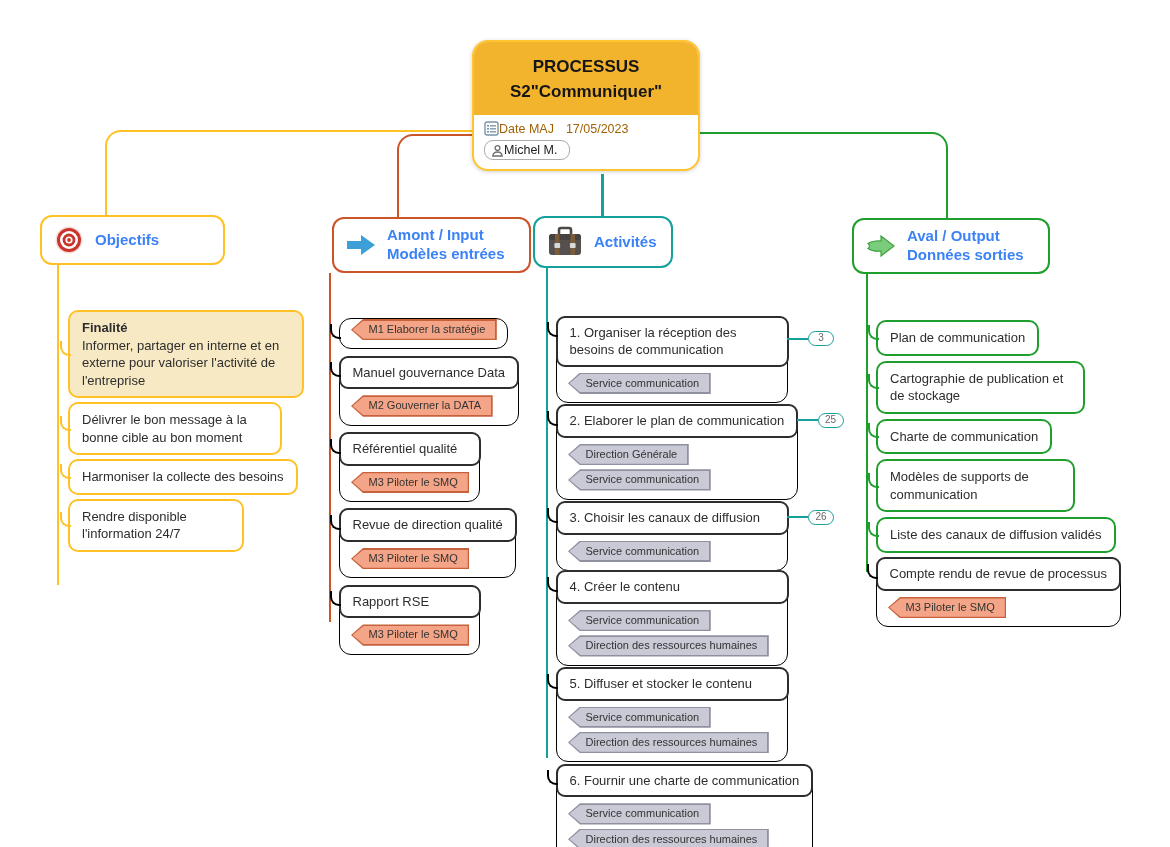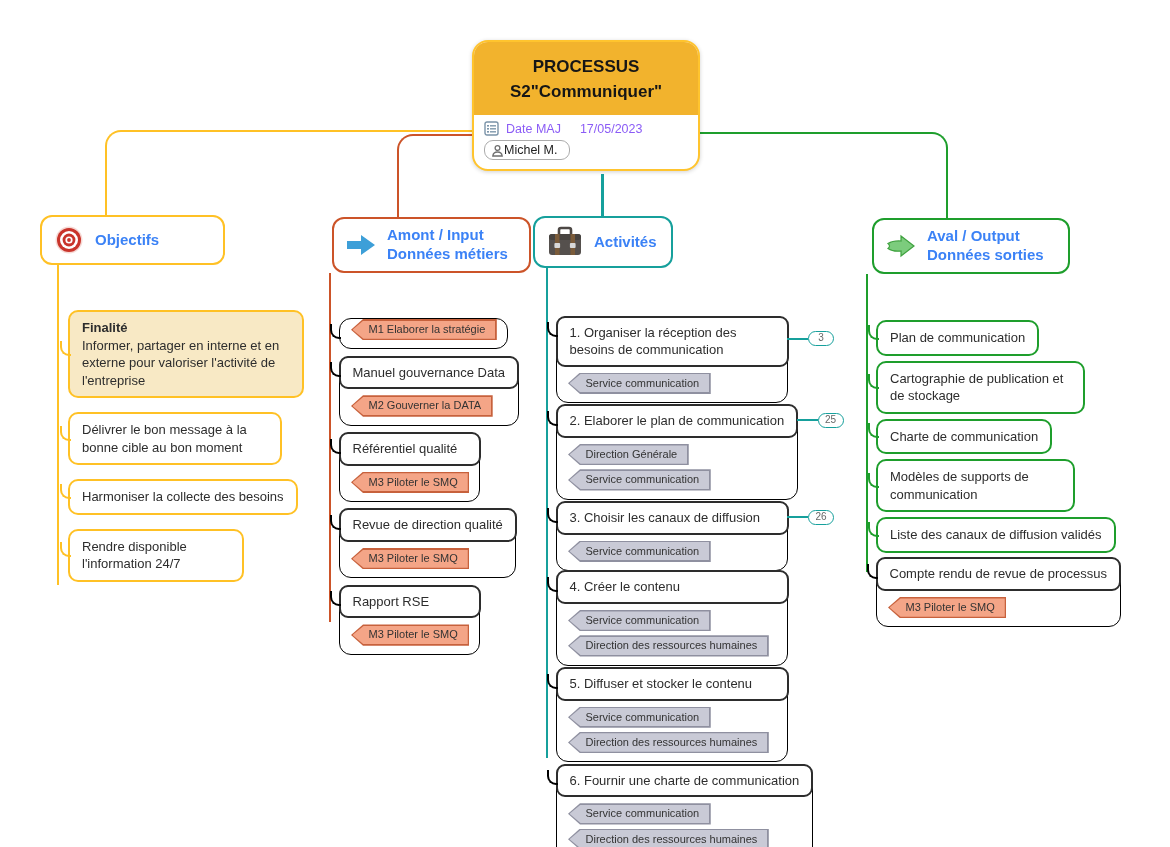--- a/index.html
+++ b/index.html
@@ -21,41 +21,41 @@
   #t-t { left:546px; top:268px; width:2px; height:490px; background:#16A09C; }
   #t-g { left:866px; top:274px; width:2px; height:298px; background:#1E9E2C; }
 
   
   .root { position:absolute; left:472px; top:40px; width:228px; z-index:3;
     border:2px solid #FFC42E; border-radius:16px; background:#fff; overflow:hidden;
     box-shadow:0 1px 4px rgba(0,0,0,.18); }
   .root-head { background:#F2B32D; padding:13px 6px 11px; text-align:center;
     font-weight:bold; font-size:17px; line-height:1.45; color:#161616; }
   .root-body { padding:6px 10px 8px; }
-  .date-row { display:flex; align-items:center; gap:7px; font-size:12.5px; color:#8b5cf6; }
+  .date-row { display:flex; align-items:center; font-size:12.5px; color:#a16207; }
   .date-row .val { margin-left:12px; }
   .author-pill { margin-top:4px; display:inline-flex; align-items:center; 
     border:1.5px solid #ABABAB; border-radius:9px; padding:2px 12px 2px 6px; font-size:12.5px; color:#222; background:#fff; }
 
   
   .bhdr { position:absolute; z-index:3; background:#fff; border:2.5px solid; border-radius:12px;
     display:flex; align-items:center; gap:11px; padding:0 12px; font-weight:bold; font-size:15px;
     color:#3b82f6; line-height:1.25; }
   #hdr-obj   { left:40px;  top:215px; width:185px; height:50px; border-color:#FFC125; }
   #hdr-amont { left:332px; top:217px; width:199px; height:56px; border-color:#CC5429; }
   #hdr-act   { left:533px; top:216px; width:140px; height:52px; border-color:#16A09C; }
-  #hdr-aval  { left:872px; top:218px; width:198px; height:56px; border-color:#1E9E2C; }
+  #hdr-aval  { left:852px; top:218px; width:198px; height:56px; border-color:#1E9E2C; }
 
   
   .col { position:absolute; z-index:3; }
   #col-obj   { left:68px;  top:310px; }
   #col-amont { left:339px; top:318px; }
   #col-act   { left:556px; top:316px; }
   #col-aval  { left:876px; top:320px; }
-  #col-obj  > * { margin-bottom:14px; }
+  #col-obj  > * { margin-bottom:4px; }
   #col-amont> * { margin-bottom:7px; }
   #col-act  > * { margin-bottom:2px; }
   #col-act  > *:nth-child(3) { margin-bottom:0; }
   #col-aval > * { margin-bottom:5px; }
 
   
   .leaf { position:relative; background:#fff; border:2px solid; border-radius:10px;
     padding:7px 12px; font-size:13px; line-height:1.35; color:#2d2d2d; width:fit-content; max-width:252px; }
   .y { border-color:#FFC125; } .o { border-color:#CC5429; }
   .t { border-color:#16A09C; } .g { border-color:#1E9E2C; }
@@ -163,21 +163,21 @@
   </div>
 
   <div class="bhdr" id="hdr-amont">
     <span>
       <svg width="30" height="24" viewBox="0 0 30 24">
           <path d="M1 8 h14 v-6 l14 10 l-14 10 v-6 h-14 z" fill="#3D9FD8"></path>
         </svg>
     </span>
     <span class="hlabel">
       <span>Amont / Input</span>
-      <span>Données métiers</span>
+      <span>Modèles entrées</span>
     </span>
   </div>
 
   <div class="bhdr" id="hdr-act">
     <span>
       <svg width="36" height="32" viewBox="0 0 36 32">
           <rect x="12" y="2" width="12" height="9" rx="2" fill="none" stroke="#4D4845" stroke-width="2.6"></rect>
           <rect x="2" y="8" width="32" height="21" rx="3" fill="#55504D"></rect>
           <rect x="2" y="8" width="32" height="6" rx="3" fill="#46423F"></rect>
           <rect x="8" y="8" width="4.5" height="21" fill="#7A5B3A"></rect>

